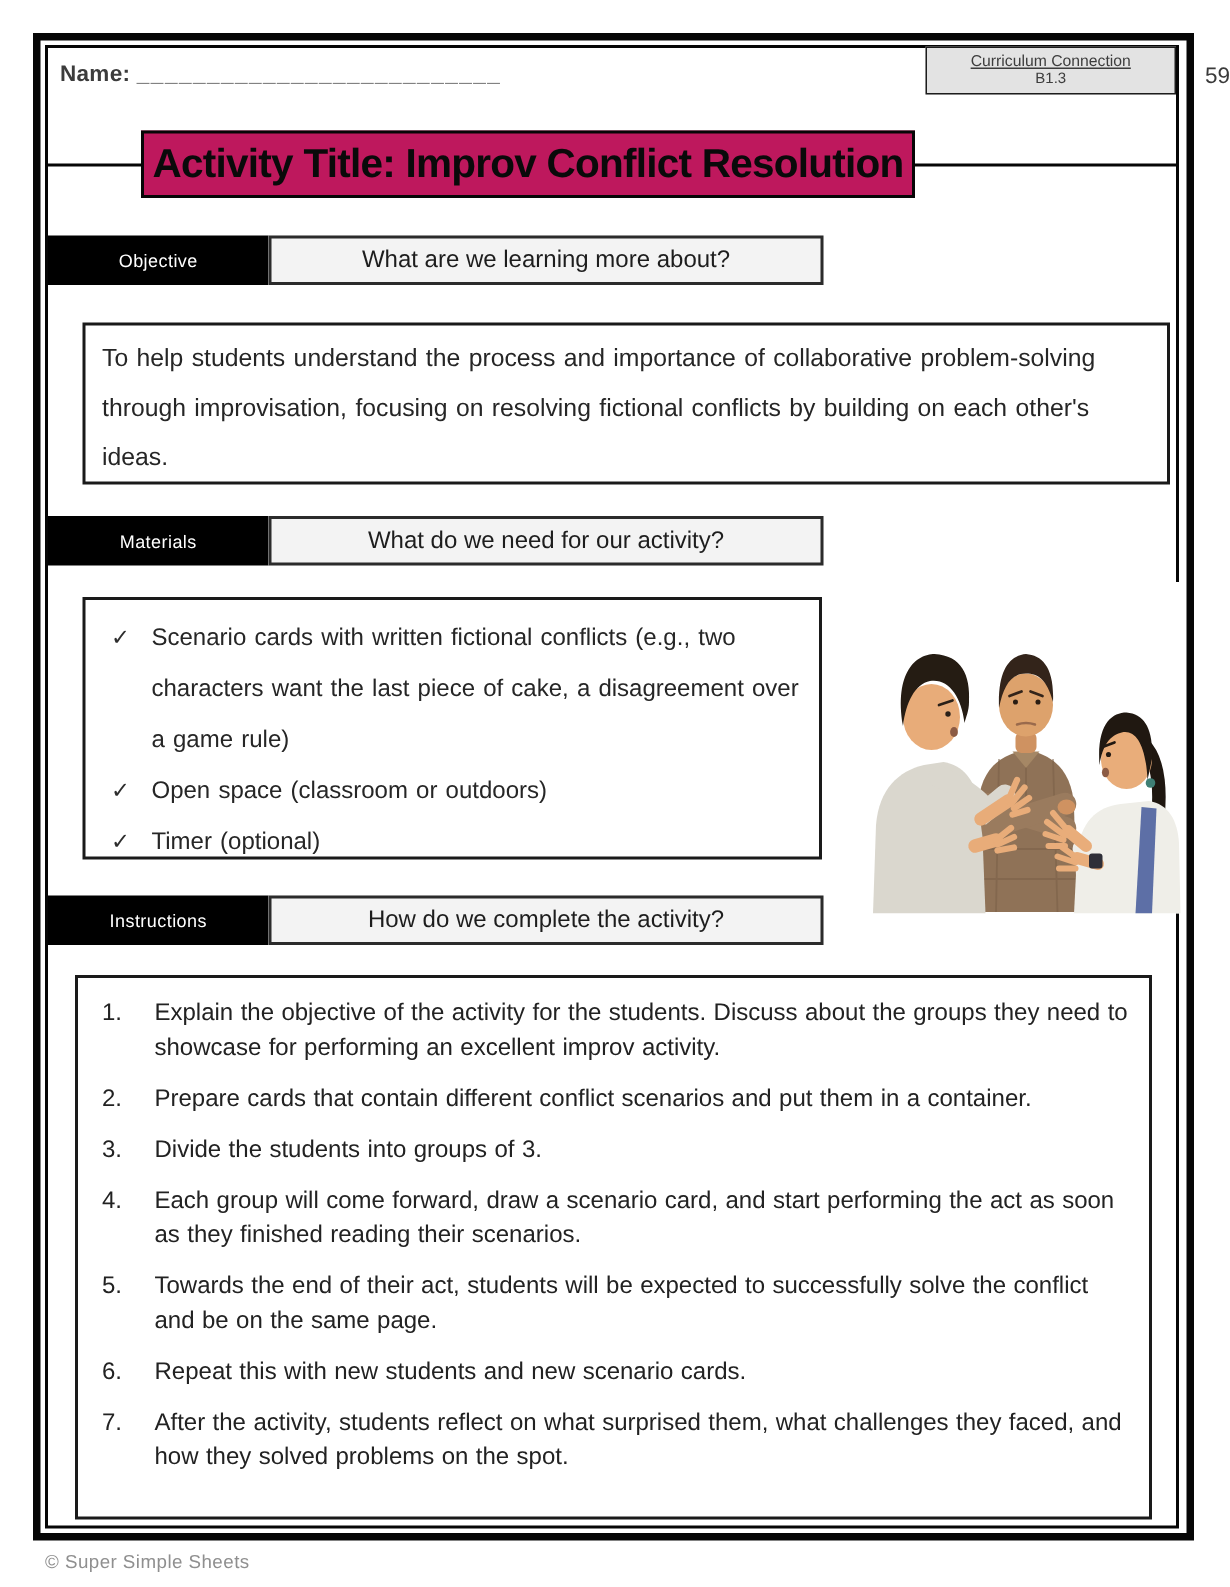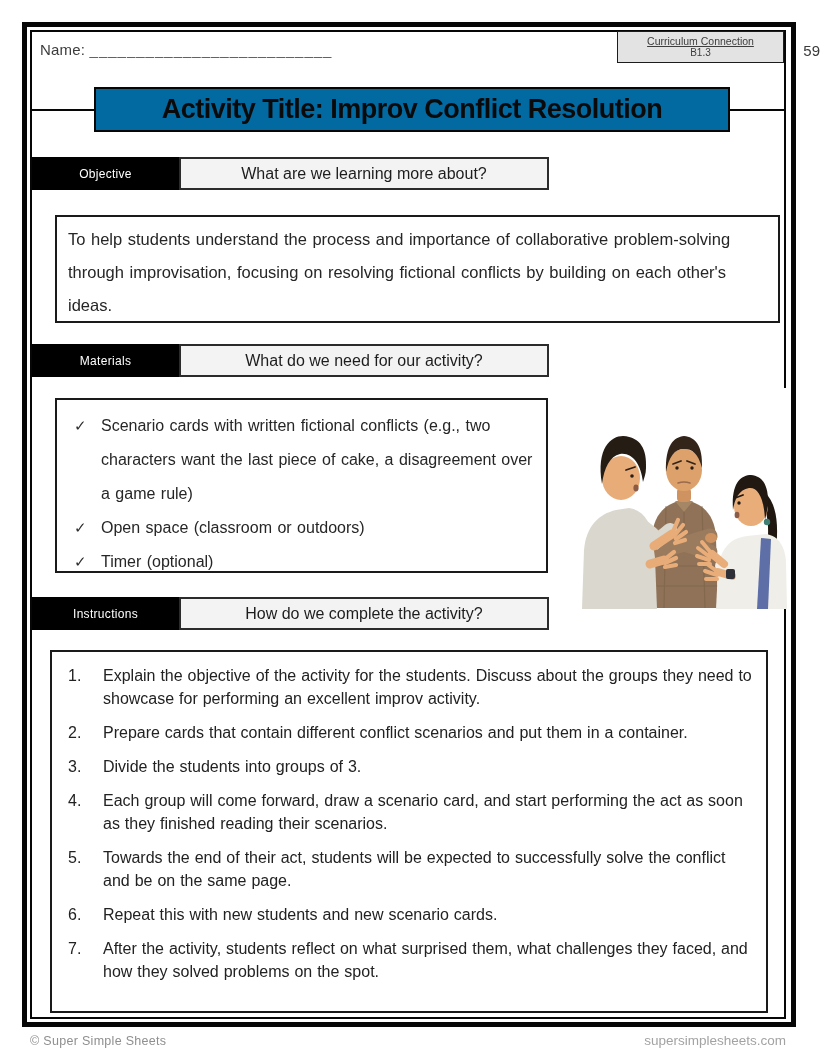--- a/index.html
+++ b/index.html
@@ -8,34 +8,34 @@
     position: relative; width: 820px; height: 1058px; background: #ffffff;
     font-family: "Liberation Sans", sans-serif; color: #2a2a2a; overflow: hidden;
   }
   .abs { position: absolute; }
 
   
   .border-outer { left:22px; top:22px; width:774px; height:1005px; border:5px solid #060606; }
   .border-inner { left:30px; top:30px; width:756px; height:989px; border:2px solid #060606; }
 
   
-  .name-row { left:40px; top:41px; font-size:15px; color:#3c3c3c; letter-spacing:.2px; }
+  .name-row { left:40px; top:41px; font-size:15px; color:#3c3c3c; letter-spacing:.2px;font-weight:bold; }
   .name-line { color:#5a5a5a; letter-spacing:1px; }
   .page-number { left:0; top:42px; width:820px; text-align:right; font-size:15px; color:#3a3a3a; }
   .curriculum-box {
     left:617px; top:31px; width:167px; height:32px; background:#e3e3e3;
     border:1px solid #1c1c1c; text-align:center; padding-top:3px; color:#3d3d3d;
   }
   .curriculum-title { font-size:10.5px; text-decoration:underline; display:block; line-height:12px; }
   .curriculum-code { font-size:10px; display:block; line-height:12px; }
 
   
   .title-rule { left:32px; top:109px; width:752px; height:2px; background:#060606; }
   .title-box {
-    left:94px; top:87px; width:636px; height:45px; background:#0369a1;
+    left:94px; top:87px; width:516px; height:45px; background:#be185d;
     border:2px solid #060606; text-align:center; line-height:41px;
     font-size:27px; font-weight:bold; letter-spacing:-.5px; color:#0a0a0a;
   }
 
   
   .sec-label {
     left:32px; width:147px; height:33px; background:#000000; color:#ffffff;
     display:flex; align-items:center; justify-content:center; font-size:12px; letter-spacing:.3px;
   }
   .sec-q {
@@ -223,15 +223,14 @@
       <span class="step-num">6.</span>
       <span class="step-text">Repeat this with new students and new scenario cards.</span>
     </div>
     <div class="step">
       <span class="step-num">7.</span>
       <span class="step-text">After the activity, students reflect on what surprised them, what challenges they faced, and how they solved problems on the spot.</span>
     </div>
   </div>
 
   <div class="abs footer-copyright">© Super Simple Sheets</div>
-  <div class="abs footer-website">supersimplesheets.com</div>
 
 </div>
 
 </body></html>

